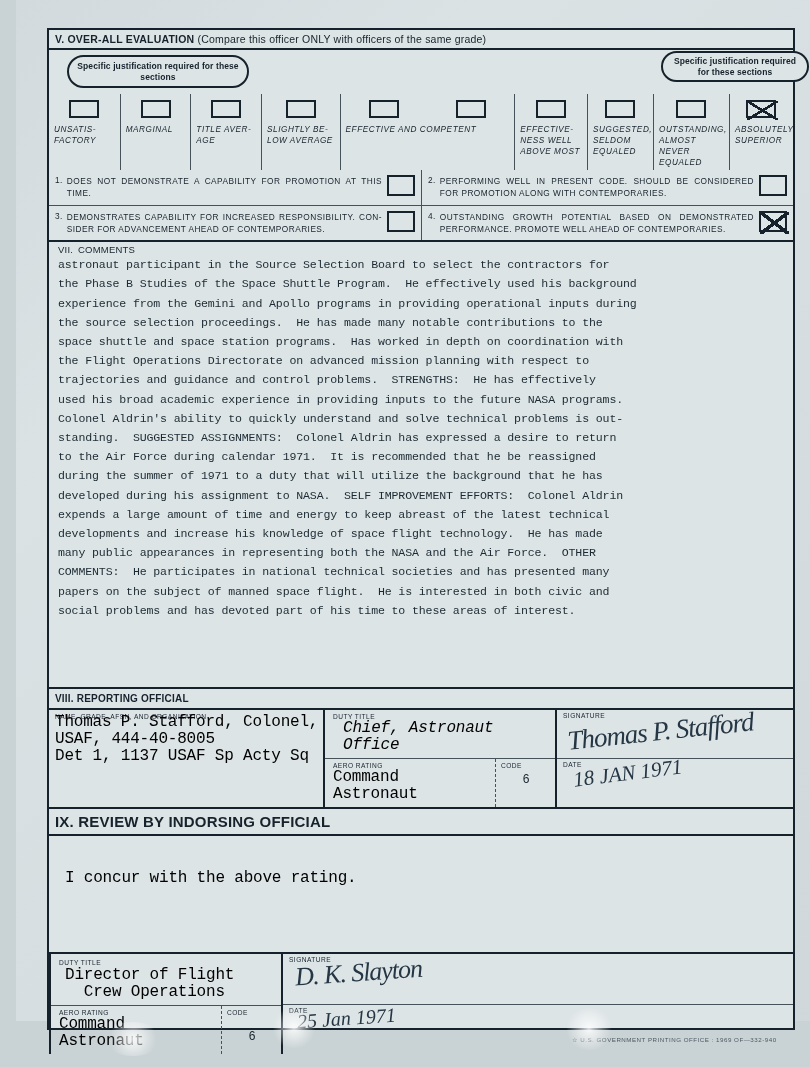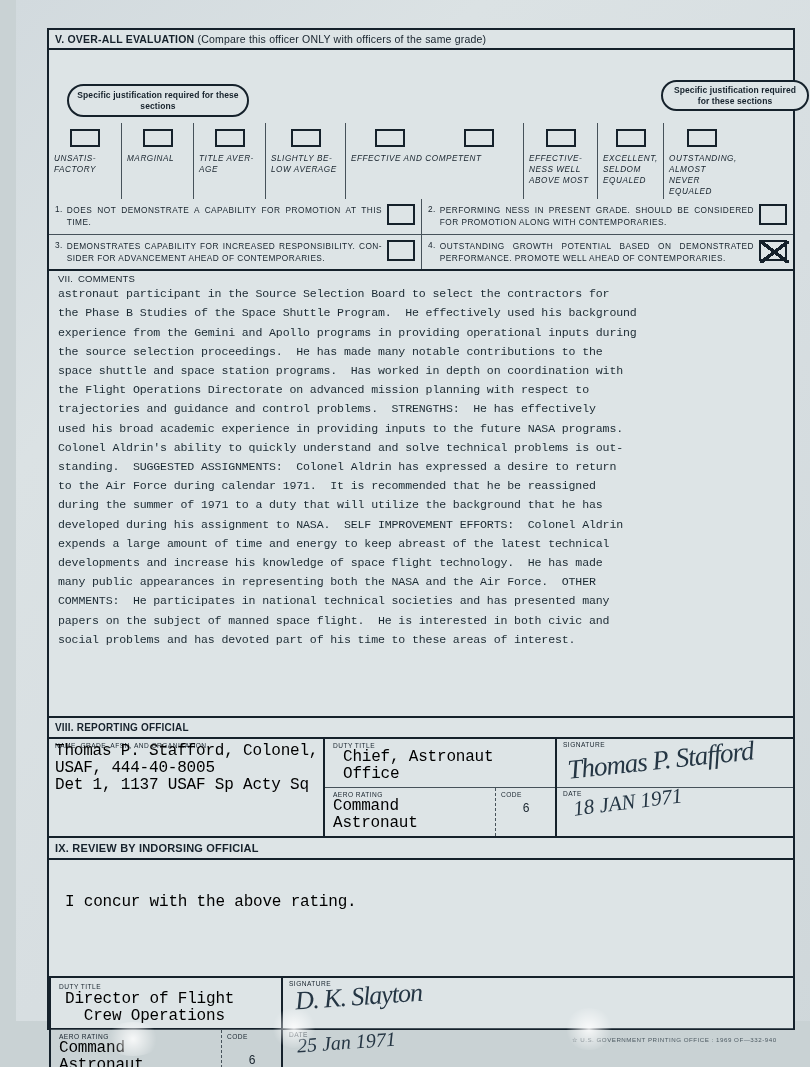--- a/index.html
+++ b/index.html
@@ -36,21 +36,20 @@
     letter-spacing:.2px;
     line-height:1.15;
   }
   .sec-head .sub{font-weight:normal;}
 
   
   .v-wrap{position:relative;}
   .callout-row{
     position:relative;height:44px;
     border-bottom:0;
-    margin-top:29px;
   }
   .callout{
     position:absolute;
     border:2px solid #15212b;
     border-radius:22px;
     text-align:center;
     font-size:8.5px;
     font-weight:bold;
     line-height:1.25;
     padding:4px 8px;
@@ -188,21 +187,21 @@
     font-style:italic;color:#253644;
   }
   .sig1{position:absolute;left:10px;top:6px;font-size:27px;transform:rotate(-6deg);letter-spacing:-1px;}
   .dat1{position:absolute;left:16px;top:2px;font-size:21px;transform:rotate(-7deg);letter-spacing:0px;}
   .sig2{position:absolute;left:12px;top:4px;font-size:26px;transform:rotate(-4deg);letter-spacing:-1px;}
   .dat2{position:absolute;left:14px;top:2px;font-size:20px;transform:rotate(-4deg);}
 
   
   .ix-head{
     border-bottom:2px solid #15212b;
-    padding:4px 6px;font-size:11px;font-weight:bold;letter-spacing:.2px;
+    padding:4px 6px;font-size:15px;font-weight:bold;letter-spacing:.2px;
   }
   .ix-body{height:118px;padding:34px 0 0 16px;box-sizing:border-box;border-bottom:2px solid #15212b;}
 
   .footer-note{
     position:absolute;left:556px;top:1036px;
     font-size:6.2px;letter-spacing:.5px;color:#4d5a62;
   }
   .smudge{
     position:absolute;border-radius:50%;
     background:radial-gradient(circle,rgba(255,255,255,.85),rgba(255,255,255,0) 70%);
@@ -266,44 +265,51 @@
               <div class="cbox"></div>
             </div>
             <div class="clabel" style="white-space: pre-line;">EFFECTIVE-
 NESS WELL
 ABOVE MOST</div>
           </div>
           <div class="col" style="width: 66px;">
             <div class="boxrow">
               <div class="cbox"></div>
             </div>
-            <div class="clabel" style="white-space: pre-line;">EXCELLENT,
+            <div class="clabel" style="white-space: pre-line;">SUGGESTED,
 SELDOM
 EQUALED</div>
           </div>
           <div class="col" style="width: 76px;">
             <div class="boxrow">
               <div class="cbox"></div>
             </div>
             <div class="clabel" style="white-space: pre-line;">OUTSTANDING,
 ALMOST NEVER
 EQUALED</div>
+          </div>
+          <div class="col" style="width: 64px;">
+            <div class="boxrow">
+              <div class="cbox x"></div>
+            </div>
+            <div class="clabel" style="white-space: pre-line;">ABSOLUTELY
+SUPERIOR</div>
           </div>
         </div>
     </div>
 
     <div class="vi-grid" id="vi-grid">
         <div class="vi-cell c0">
           <span class="vi-num">1.</span>
           <span class="vi-txt">DOES NOT DEMONSTRATE A CAPABILITY FOR PROMOTION AT THIS TIME.</span>
           <span class="vi-box"></span>
         </div>
         <div class="vi-cell c1">
           <span class="vi-num">2.</span>
-          <span class="vi-txt">PERFORMING NESS IN PRESENT GRADE.   SHOULD BE CONSIDERED FOR PROMOTION ALONG WITH CONTEMPORARIES.</span>
+          <span class="vi-txt">PERFORMING WELL IN PRESENT CODE.   SHOULD BE CONSIDERED FOR PROMOTION ALONG WITH CONTEMPORARIES.</span>
           <span class="vi-box"></span>
         </div>
         <div class="vi-cell c2">
           <span class="vi-num">3.</span>
           <span class="vi-txt">DEMONSTRATES CAPABILITY FOR INCREASED RESPONSIBILITY.  CON-SIDER FOR ADVANCEMENT AHEAD OF CONTEMPORARIES.</span>
           <span class="vi-box"></span>
         </div>
         <div class="vi-cell c3">
           <span class="vi-num">4.</span>
           <span class="vi-txt">OUTSTANDING GROWTH POTENTIAL BASED ON DEMONSTRATED PERFORMANCE.   PROMOTE WELL AHEAD OF CONTEMPORARIES.</span>
@@ -345,21 +351,21 @@
     <div class="off-grid">
       <div class="og-name">
         <span class="fld-lab">NAME, GRADE, AFSN, AND ORGANIZATION</span>
         <div class="fld-val" style="margin-top:-6px;white-space:pre;">Thomas P. Stafford, Colonel,
 USAF, 444-40-8005
 Det 1, 1137 USAF Sp Acty Sq</div>
       </div>
       <div class="og-mid">
         <div class="mid-top">
           <span class="fld-lab">DUTY TITLE</span>
-          <div class="fld-val" style="padding-left:10px;">Chief, Astronaut Office</div>
+          <div class="fld-val" style="padding-left:10px;font-style:italic;">Chief, Astronaut Office</div>
         </div>
         <div class="mid-bot">
           <div class="mid-aero">
             <span class="fld-lab">AERO RATING</span>
             <div class="fld-val">Command Astronaut</div>
           </div>
           <div class="mid-code">
             <span class="fld-lab">CODE</span>
             <span class="code-val">6</span>
           </div>

